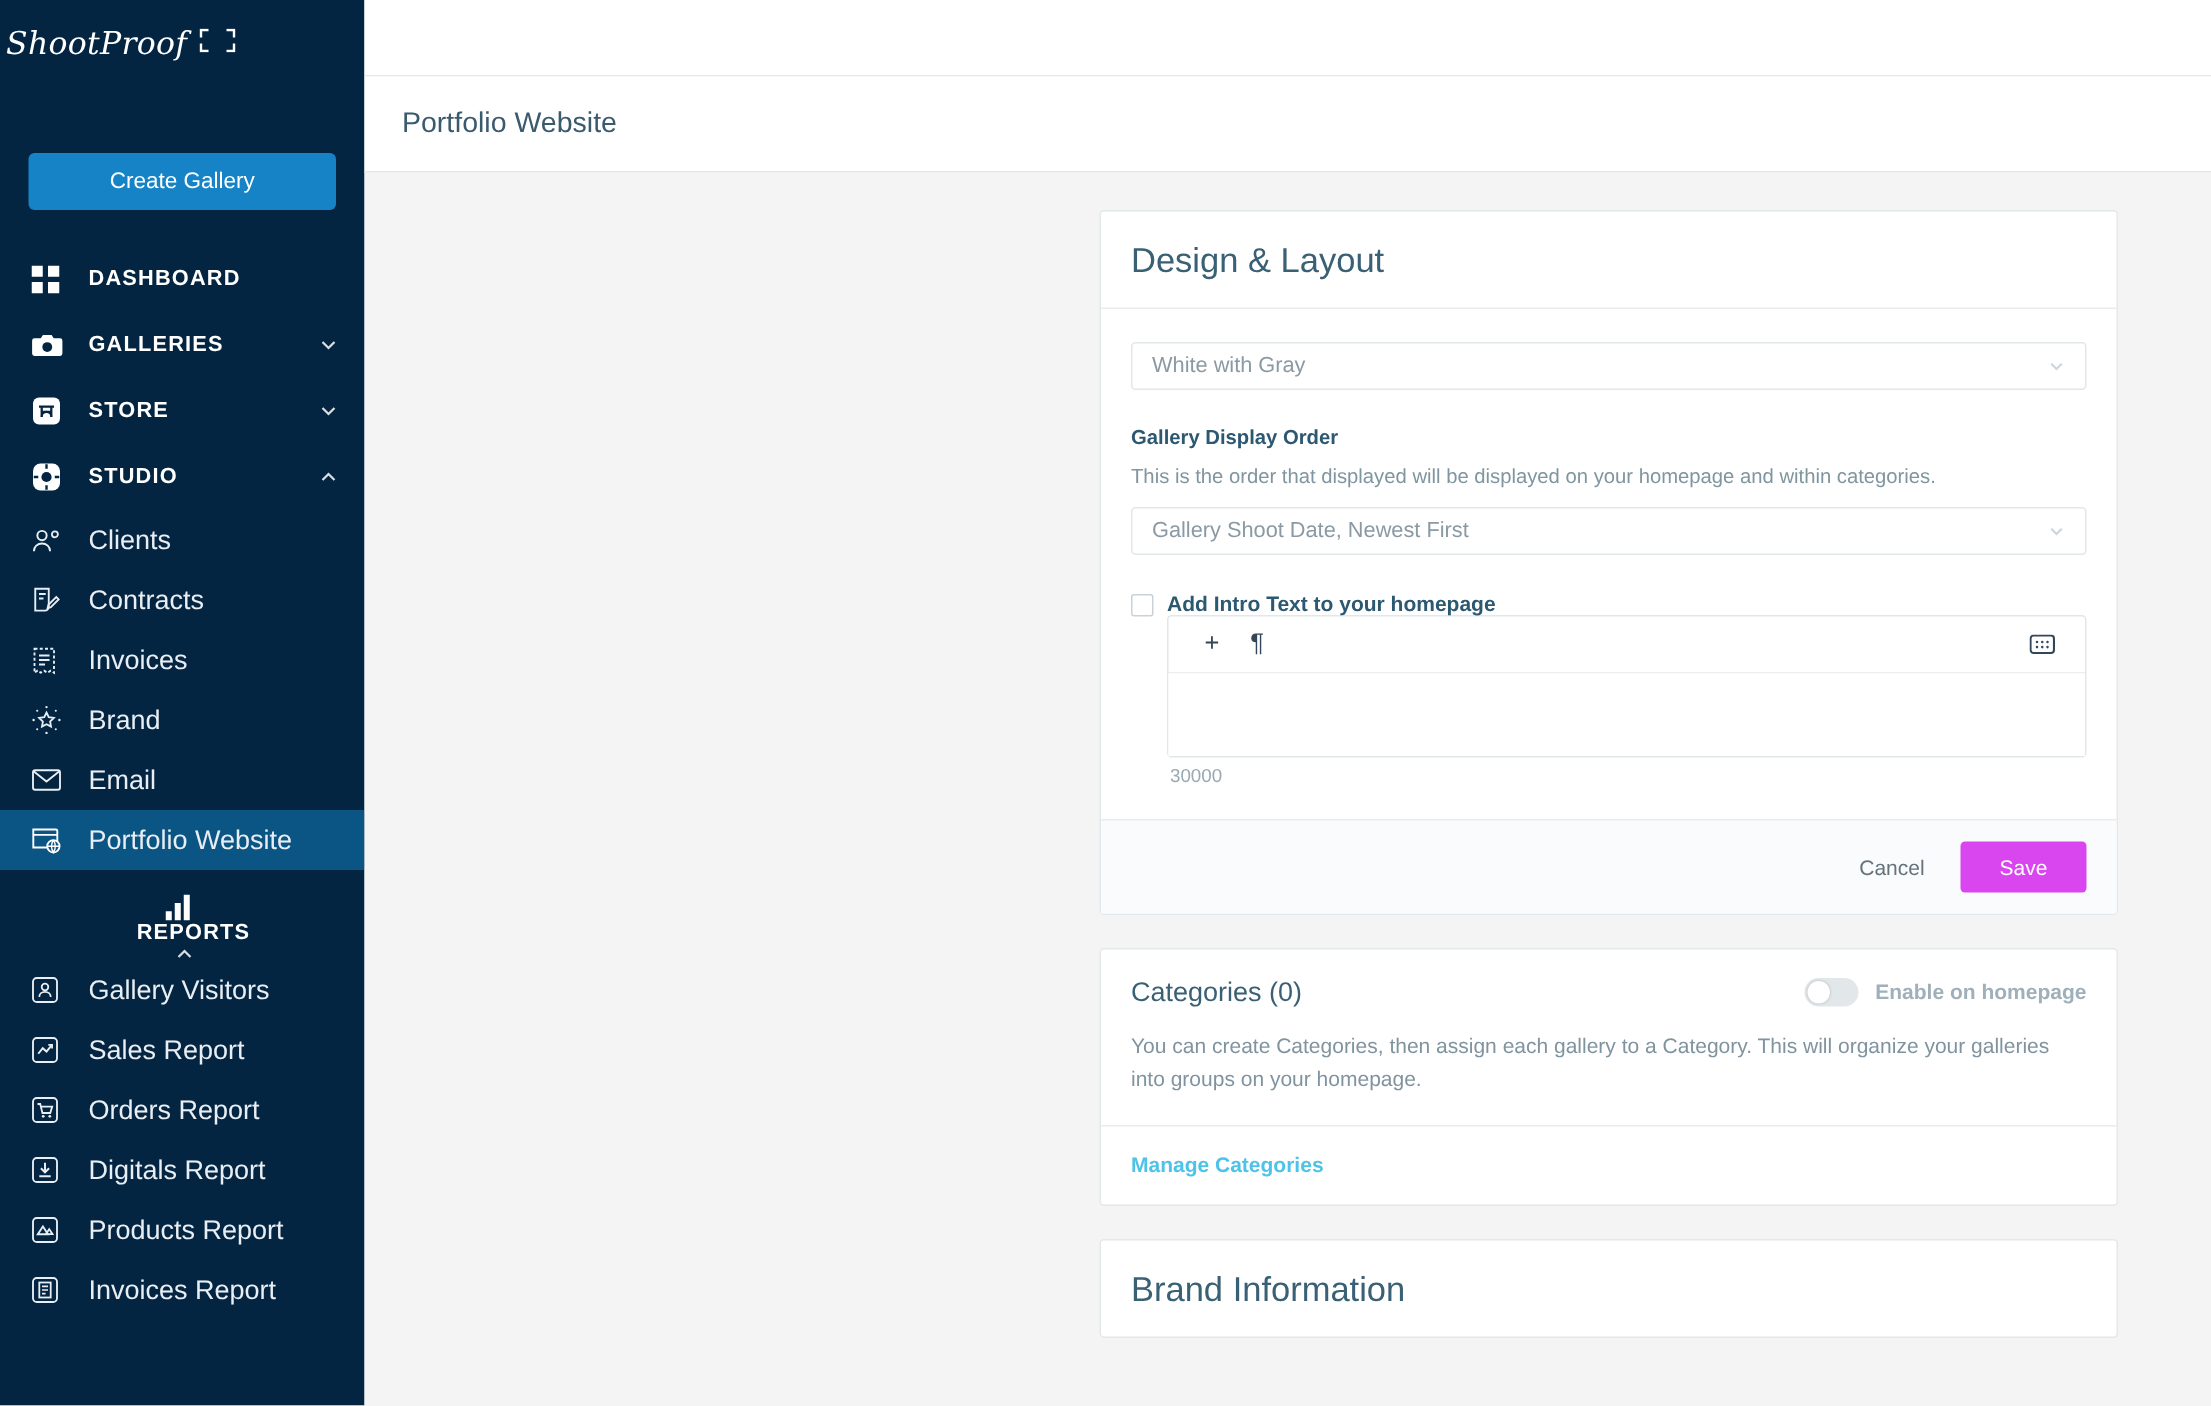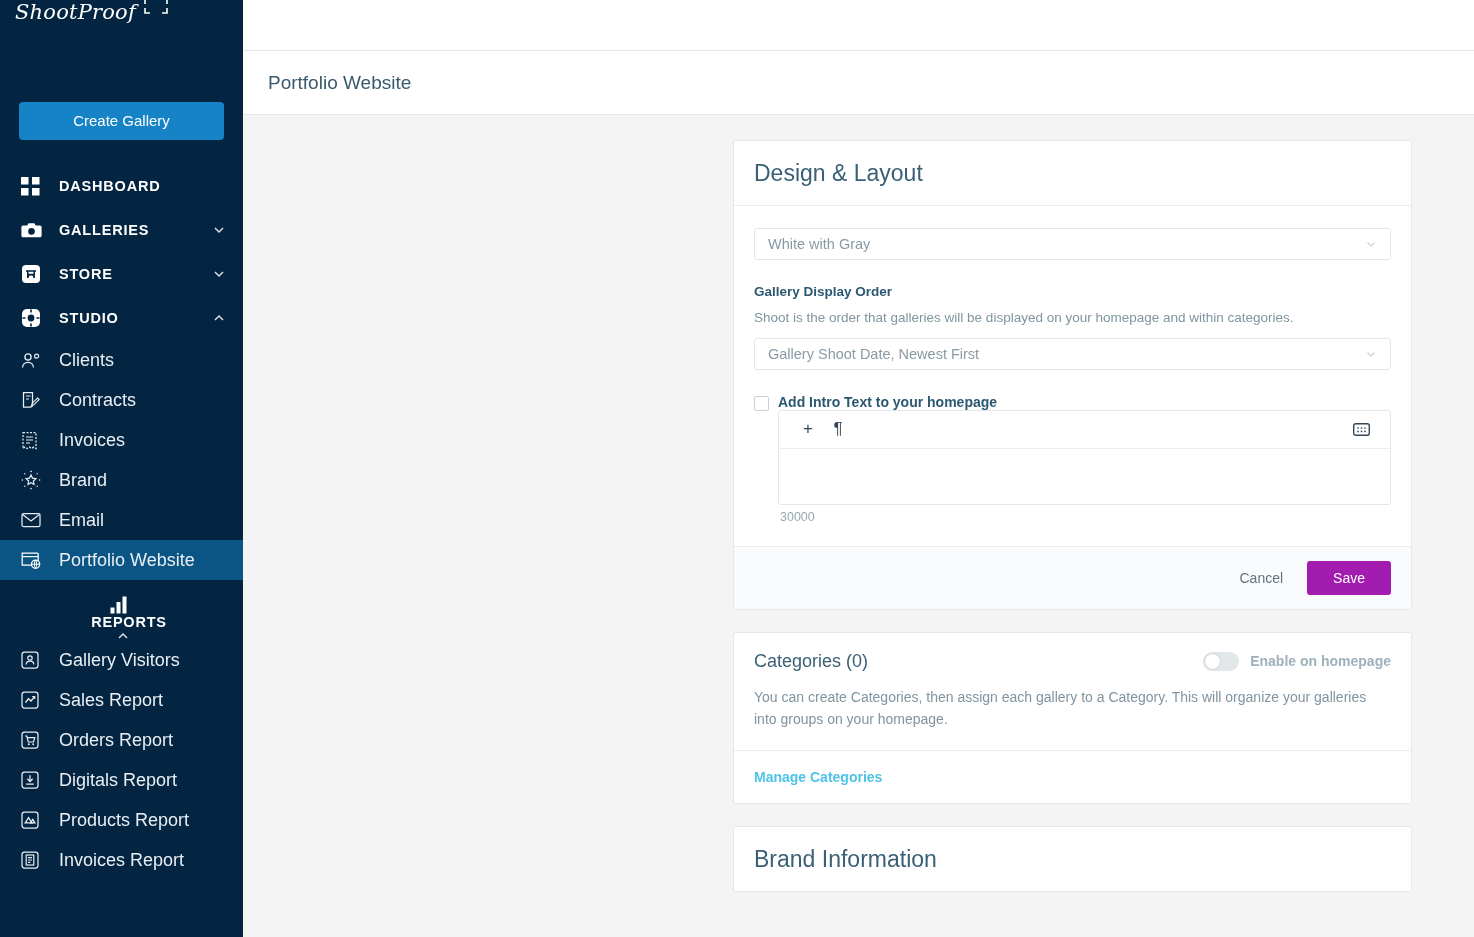--- a/index.html
+++ b/index.html
@@ -18,22 +18,22 @@
     min-width: 243px;
     height: 937px;
     background: #032541;
     color: #fff;
     position: relative;
     overflow: hidden;
   }
   .logo-wrap {
     height: 58px;
     display: flex;
-    align-items: flex-start;
-    padding-left: 15px;
+    align-items: center;
+    padding-left: 4px;
   }
   .logo-text {
     font-family: "DejaVu Serif", serif;
     font-style: italic;
     font-size: 21px;
     letter-spacing: .2px;
     color: #ffffff;
     white-space: nowrap;
   }
   .logo-brackets { display: inline-block; margin-left: 7px; position: relative; top: -2px; }
@@ -237,21 +237,21 @@
   .btn-cancel {
     background: none;
     border: none;
     font-size: 14px;
     color: #65737c;
     cursor: pointer;
     font-family: "Liberation Sans", sans-serif;
     padding: 8px 6px;
   }
   .btn-save {
-    background: #a21caf;
+    background: #d946ef;
     color: #fff;
     border: none;
     border-radius: 3px;
     font-size: 14px;
     padding: 9px 26px;
     cursor: pointer;
     font-family: "Liberation Sans", sans-serif;
   }
 
   .toggle-wrap { display: flex; align-items: center; gap: 11px; }
@@ -554,21 +554,21 @@
             <div class="select">
               <span>White with Gray</span>
               <span class="sel-chev">
                 <svg width="14" height="14" viewBox="0 0 14 14">
                     <path d="M3.5 5.5 L7 9 L10.5 5.5" fill="none" stroke="#cdd6dc" stroke-width="1.5"></path>
                   </svg>
               </span>
             </div>
 
             <div class="field-label">Gallery Display Order</div>
-            <div class="field-help">Shoot is the order that galleries will be displayed on your homepage and within categories.</div>
+            <div class="field-help">This is the order that displayed will be displayed on your homepage and within categories.</div>
             <div class="select">
               <span>Gallery Shoot Date, Newest First</span>
               <span class="sel-chev">
                 <svg width="14" height="14" viewBox="0 0 14 14">
                     <path d="M3.5 5.5 L7 9 L10.5 5.5" fill="none" stroke="#cdd6dc" stroke-width="1.5"></path>
                   </svg>
               </span>
             </div>
 
             <div class="checkrow">

